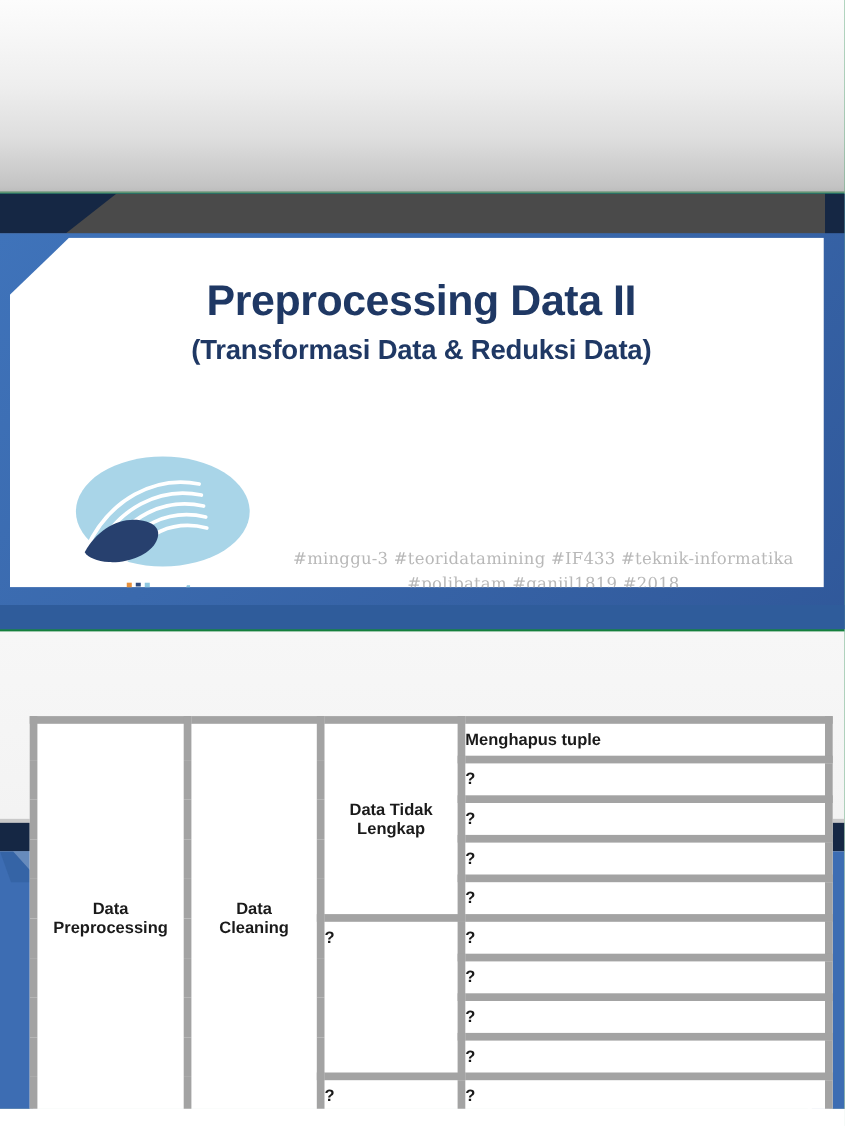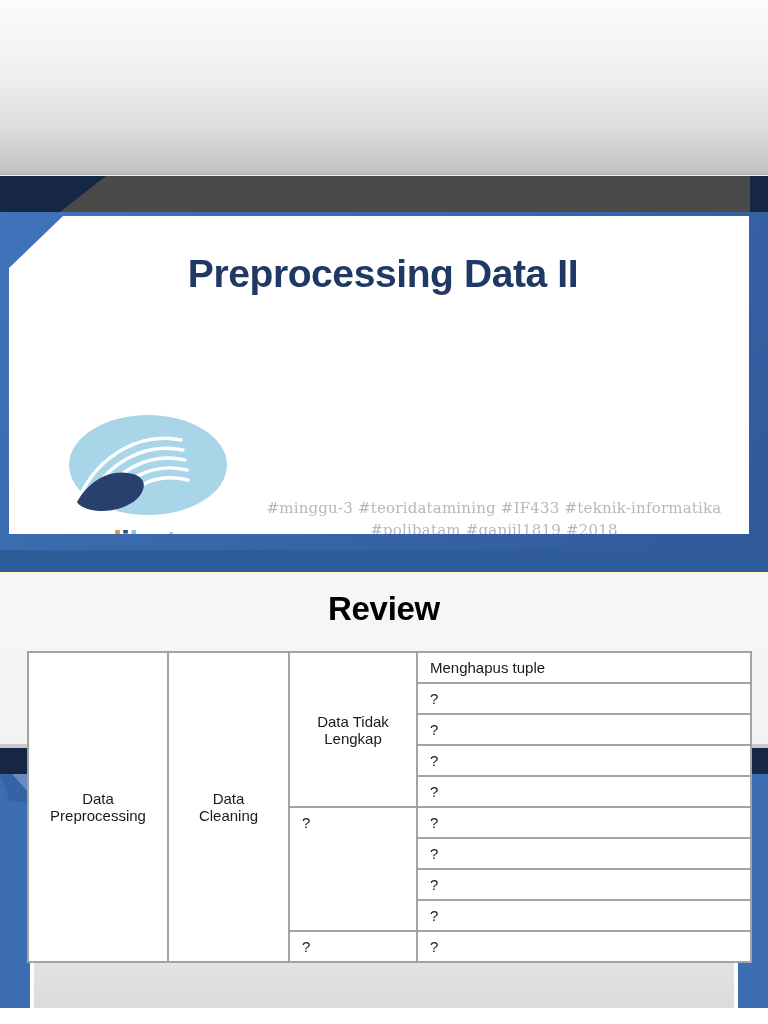--- a/index.html
+++ b/index.html
@@ -12,21 +12,21 @@
     height: 1024px;
     overflow: hidden;
     font-family: "Liberation Sans", sans-serif;
   }
 
   .page {
     position: relative;
     width: 768px;
     height: 1008px;
     overflow: hidden;
-    background: #fef9c3;
+    background: #15803d;
   }
 
   
   .slide-above {
     position: absolute;
     left: 0; top: 0;
     width: 768px; height: 175px;
     background: linear-gradient(to bottom, #fcfcfc 0%, #f7f7f7 18%, #eeeeee 45%, #dedede 72%, #c4c4c4 97%, #bdbdbd 100%);
     border-bottom: 1px solid #a9a9a9;
     box-sizing: border-box;
@@ -183,28 +183,29 @@
   
   .tbl {
     position: absolute;
     left: 27px; top: 77px;
     width: 723px;
     border-collapse: collapse;
     background: #ffffff;
     table-layout: fixed;
   }
   .tbl td {
-    border: 2px solid #a3a3a3;
+    border: 7px solid #a3a3a3;
     background: #ffffff;
     font-size: 15px;
     color: #1a1a1a;
-    padding: 6px 12px;
+    padding: 6px 0;
     vertical-align: middle;
     height: 30px;
     box-sizing: border-box;
+    font-weight: bold;
   }
   .tbl td.c1 { width: 140px; text-align: center; }
   .tbl td.c2 { width: 121px; text-align: center; }
   .tbl td.c3 { width: 128px; text-align: center; }
   .tbl td.c4 { width: 334px; text-align: left; }
   .tbl td.topcell { vertical-align: top; }
   .q {
     color: #e8443a;
     font-size: 14px;
   }
@@ -221,20 +222,21 @@
 
     <div class="st-blue"></div>
     <div class="st-grayband"></div>
     <div class="st-navy-right"></div>
     <div class="st-navy-left"></div>
 
     <div class="st-card">
 
       <div class="st-title">Preprocessing Data II</div>
 
+      <div class="st-subtitle">(Transformasi Data &amp; Reduksi Data)</div>
 
 
       <div class="logo-wrap">
         <svg class="logo-svg" width="186" height="116" viewBox="0 0 186 116">
           <ellipse cx="93" cy="55" rx="79" ry="50" fill="#a9d5e8"></ellipse>
           <g fill="none" stroke="#ffffff" stroke-width="3.4" stroke-linecap="round">
             <path d="M24 88 C 44 44, 86 22, 126 30"></path>
             <path d="M32 92 C 52 52, 90 32, 128 40"></path>
             <path d="M41 95 C 60 60, 94 42, 130 50"></path>
             <path d="M50 97 C 68 68, 98 52, 132 60"></path>
@@ -250,21 +252,20 @@
       <div class="st-hash" style="white-space: pre-line;">#minggu-3 #teoridatamining #IF433 #teknik-informatika
 #polibatam #ganjil1819 #2018</div>
 
     </div>
 
     <div class="st-bottombar"></div>
   </div>
 
   <div class="slide-review">
 
-    <div class="sr-heading">Review</div>
 
     <div class="deco-left">
       <svg width="34" height="280" viewBox="0 0 34 280">
         <rect x="0" y="0" width="34" height="4" fill="#c9c9c9"></rect>
         <rect x="0" y="4" width="30" height="26" fill="#152744"></rect>
         <rect x="0" y="30" width="30" height="250" fill="#3d6db3"></rect>
         <path d="M0 30 L30 30 L30 58 L10 58 Z" fill="#2f5c9b" opacity="0.55"></path>
         <rect x="30" y="30" width="4" height="250" fill="#ffffff"></rect>
         <path d="M12 30 L30 30 L30 50 Z" fill="#ffffff" opacity="0.25"></path>
       </svg>

